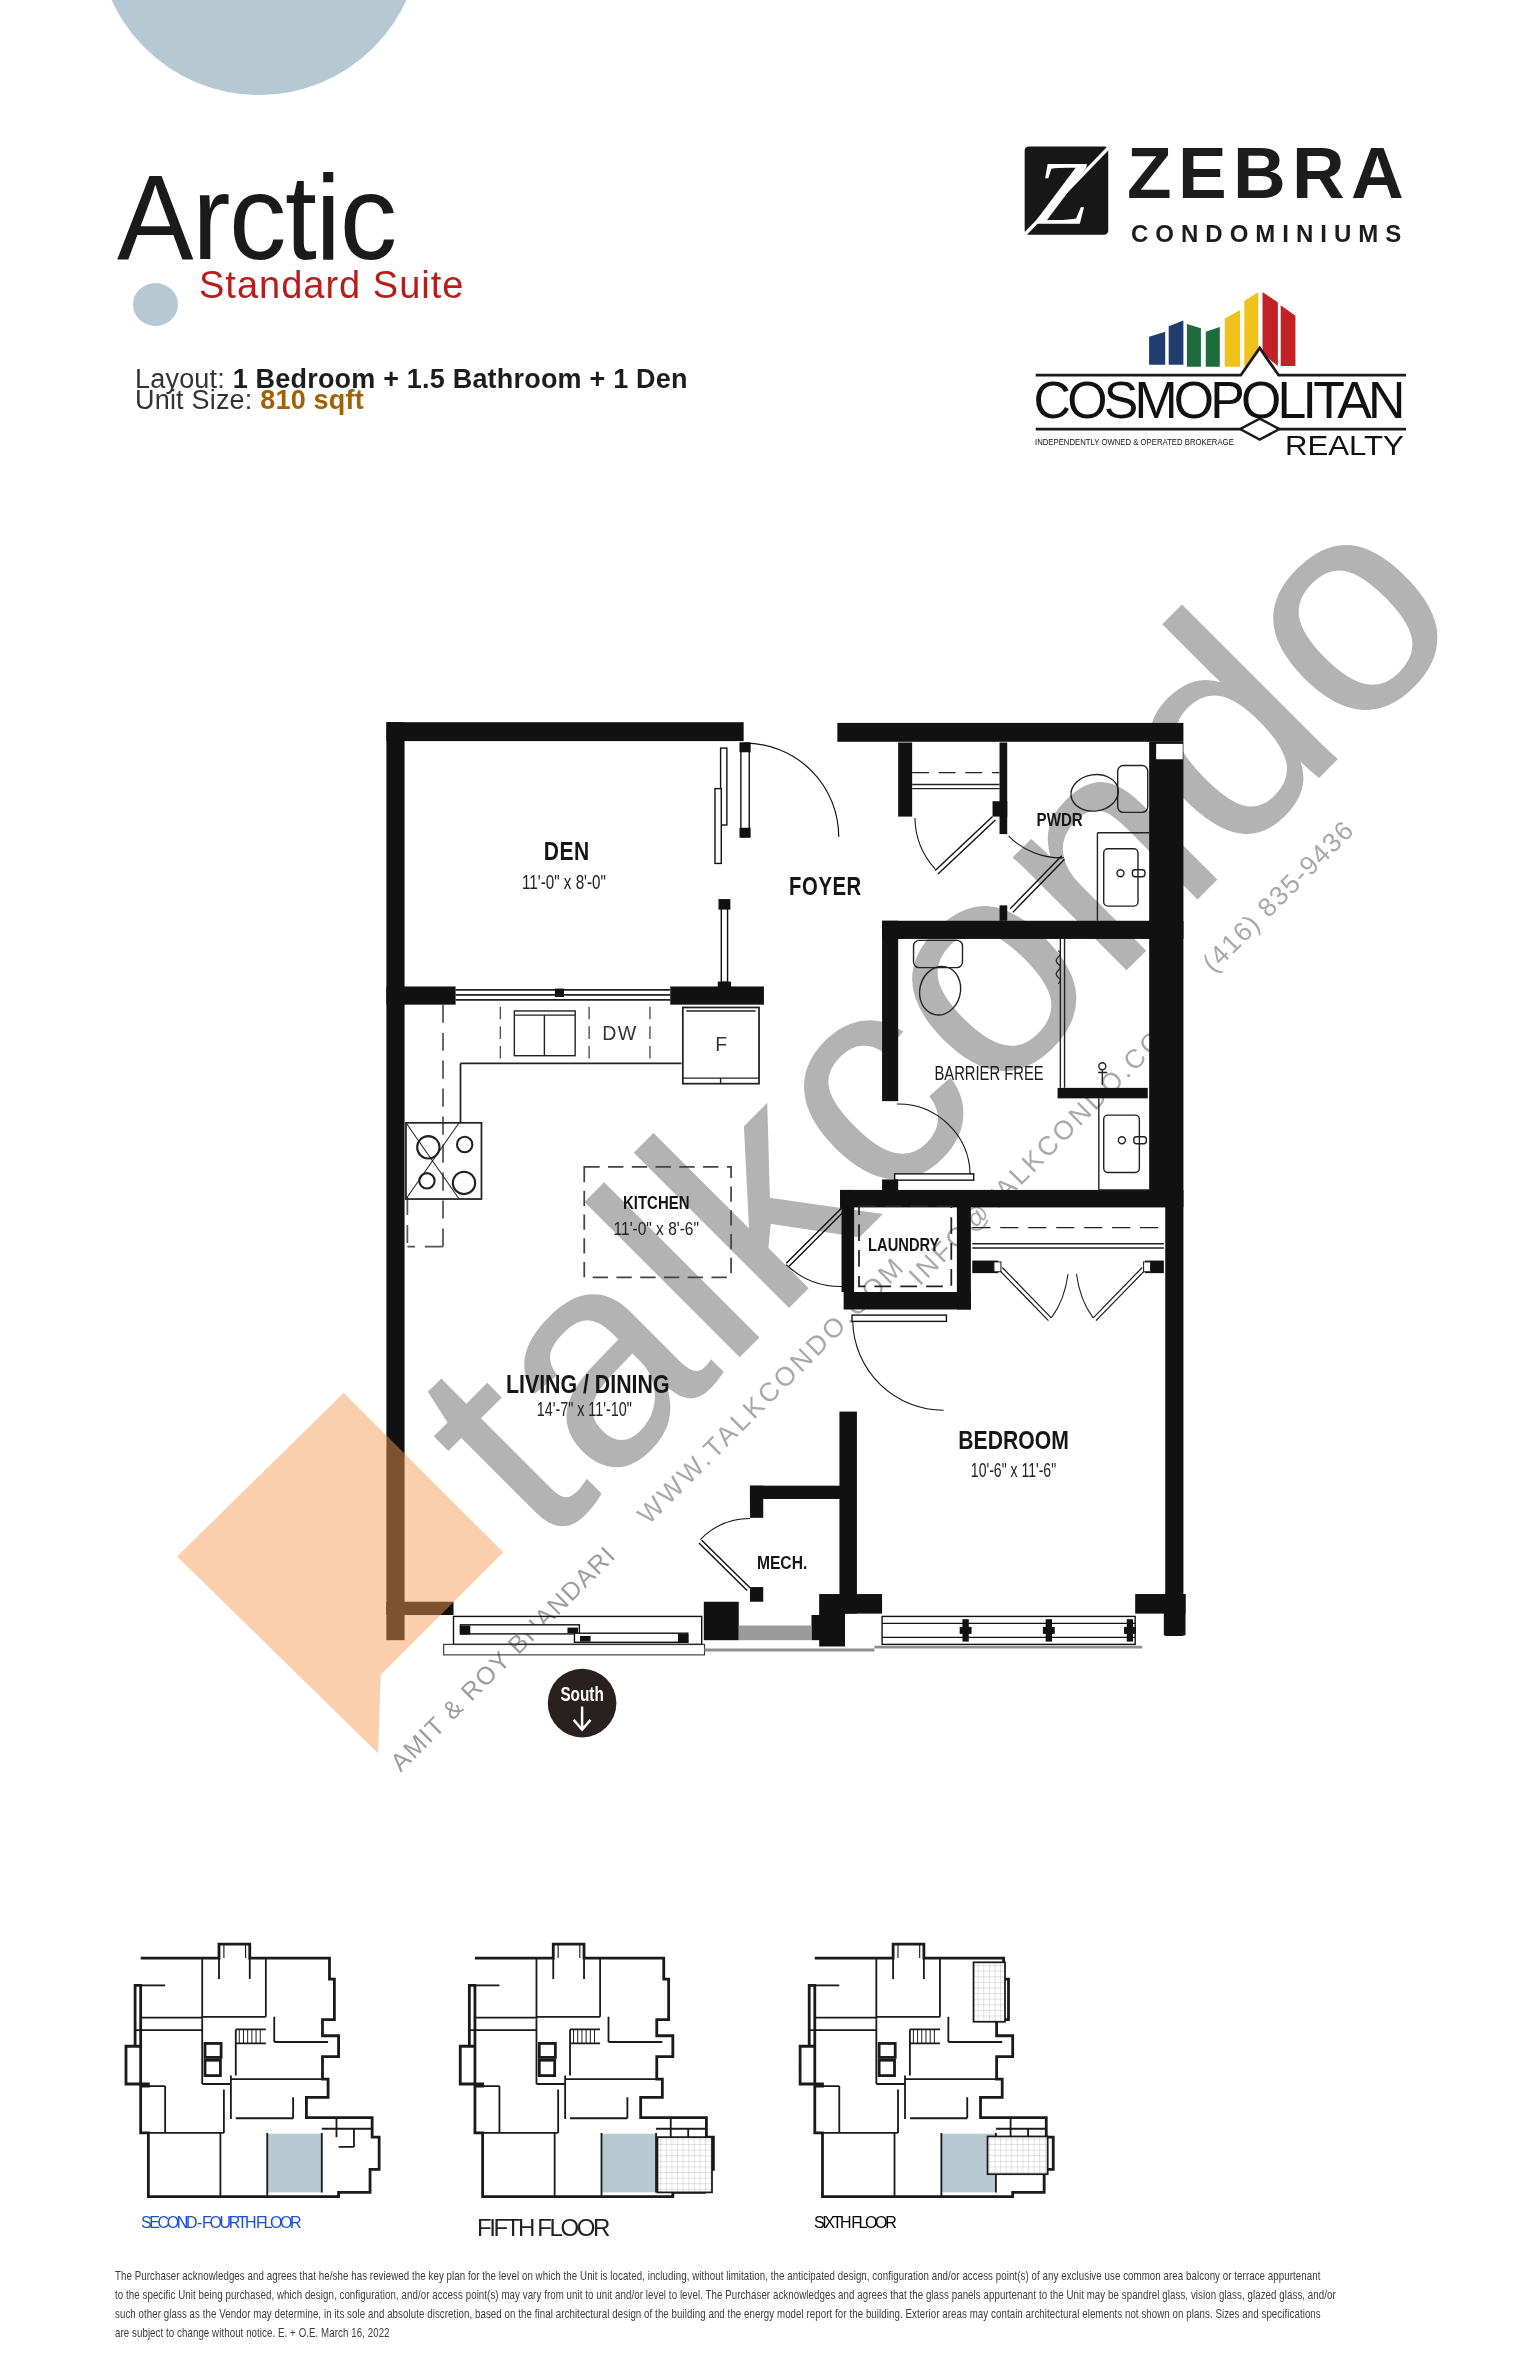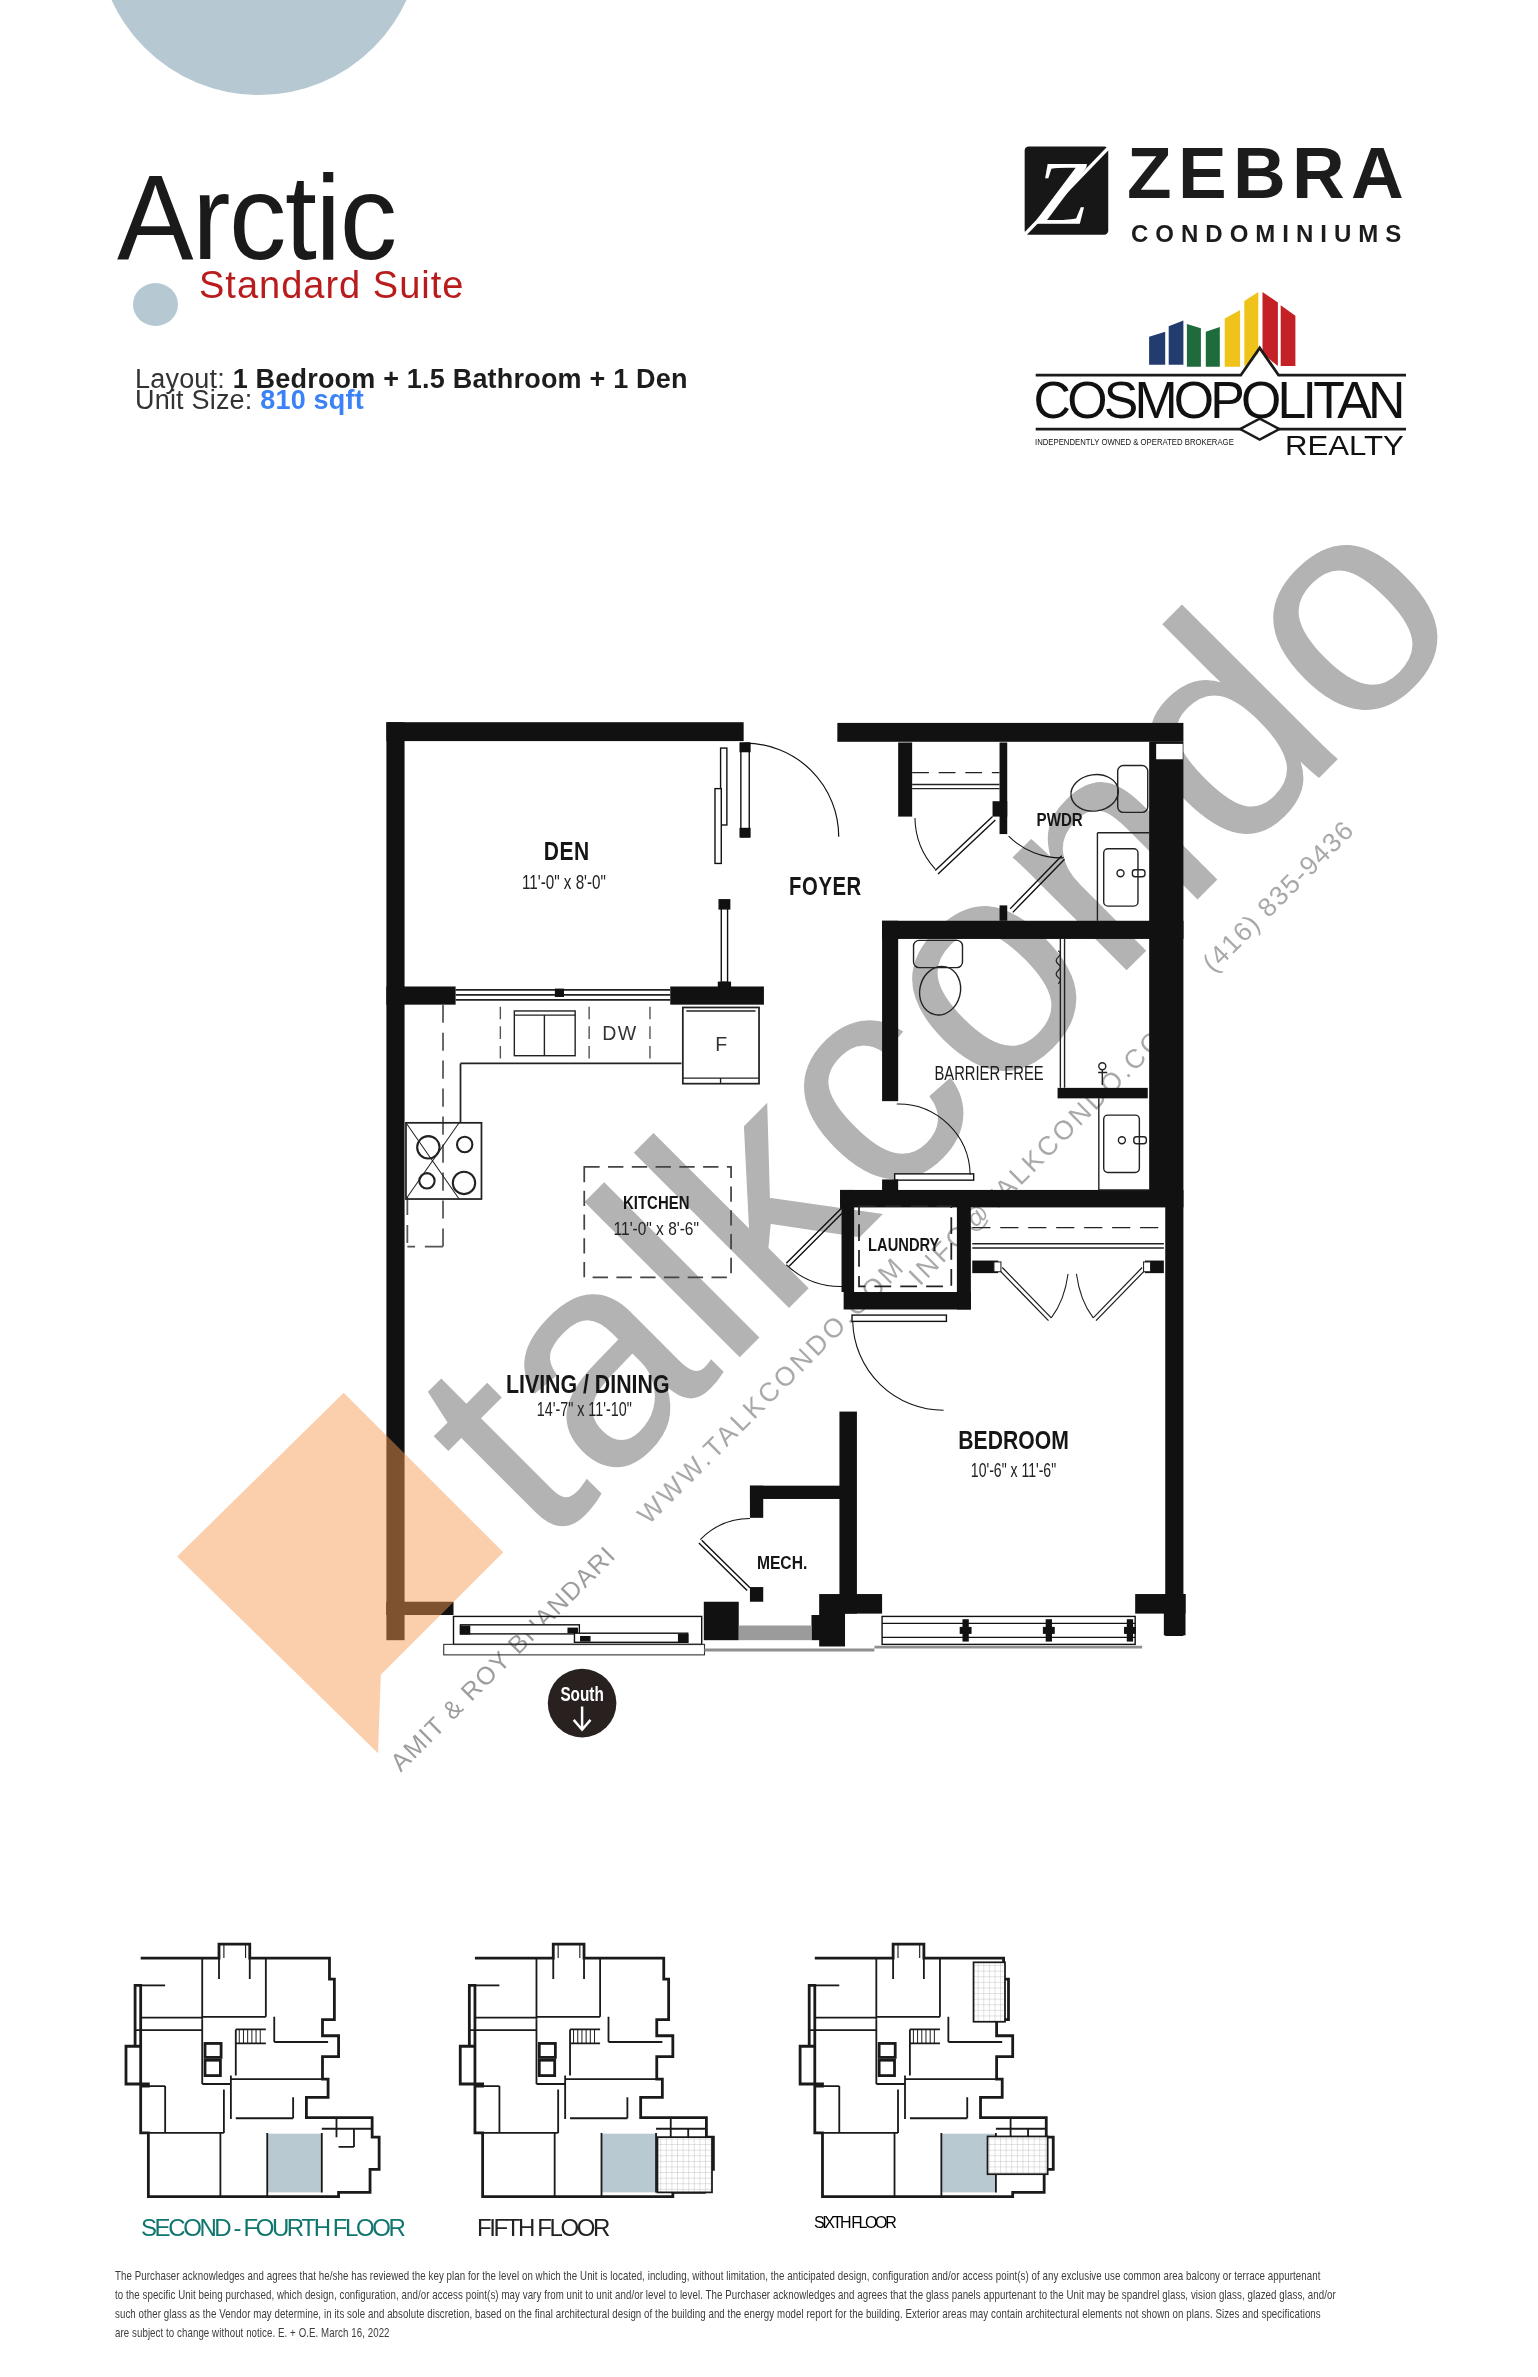--- a/index.html
+++ b/index.html
@@ -303,21 +303,21 @@
 <div class="abs" style="left:97px;top:-229px;width:324px;height:324px;border-radius:50%;background:#b6c8d2;"></div>
 
 <div class="abs" style="left:133px;top:283px;width:45px;height:43px;border-radius:50%;background:#b6c8d2;"></div>
 
 <div class="abs" style="left:117px;top:148px;font-size:120px;color:#1a1a1a;letter-spacing:-1.4px;transform:scaleX(0.956);transform-origin:left top;">Arctic</div>
 
 <div class="abs" style="left:199px;top:264px;font-size:38px;color:#b91c1c;letter-spacing:1px;">Standard Suite</div>
 
 <div class="abs" style="left:135px;top:348px;font-size:27px;color:#333;letter-spacing:0.2px;margin-top:16px;">Layout: <b style="color:#1d1d1d;">1 Bedroom + 1.5 Bathroom + 1 Den</b></div>
 
-<div class="abs" style="left:135px;top:385px;font-size:27px;color:#333;letter-spacing:0.2px;">Unit Size: <b style="color:#3b82f6;margin-top:31px;">810 sqft</b></div>
+<div class="abs" style="left:135px;top:385px;font-size:27px;color:#333;letter-spacing:0.2px;">Unit Size: <b style="color:#a16207;margin-top:31px;">810 sqft</b></div>
 
 <svg class="abs" style="left:1017px;top:138px;" width="101" height="108" viewBox="0 0 145 155">
   <rect x="11" y="12" width="120" height="127" rx="6" fill="#171717"></rect>
   <line x1="-2" y1="152" x2="143" y2="2" stroke="#fff" stroke-width="5"></line>
   <text x="26" y="124" font-family="Liberation Serif" font-style="italic" font-size="132" fill="#fff">Z</text>
 </svg>
 
 <div class="abs" style="left:1127px;top:131px;font-size:73px;font-weight:bold;color:#1c1c1c;letter-spacing:6.3px;text-align:right;">ZEBRA</div>
 
 <div class="abs" style="left:1131px;top:220px;font-size:24px;font-weight:bold;color:#1c1c1c;letter-spacing:7px;">CONDOMINIUMS</div>
@@ -403,21 +403,21 @@
   <rect x="292" y="286" width="78" height="79" fill="url(#hatch)" stroke="#1a1a1a" stroke-width="2.5"></rect>
 </g>
 
 <g transform="translate(964,0)">
   <use href="#kp"></use>
   <rect x="278" y="285" width="86" height="54" fill="url(#hatch)" stroke="#1a1a1a" stroke-width="2.5"></rect>
   <rect x="258" y="36" width="45" height="85" fill="url(#hatch)" stroke="#1a1a1a" stroke-width="2.5"></rect>
 </g>
 </svg>
 
-<div class="abs" style="left:141px;top:2214px;font-size:24px;color:#0f766e;letter-spacing:-2.4px;">SECOND - FOURTH FLOOR</div>
+<div class="abs" style="left:141px;top:2214px;font-size:16px;color:#1d4ed8;letter-spacing:-2.4px;">SECOND - FOURTH FLOOR</div>
 
 <div class="abs" style="left:477px;top:2214px;font-size:24px;color:#222;letter-spacing:-2.4px;">FIFTH FLOOR</div>
 
 <div class="abs" style="left:814px;top:2214px;font-size:16px;color:#000000;letter-spacing:-2.4px;">SIXTH FLOOR</div>
 
 <div class="abs" style="left:115px;top:2267px;width:1678px;font-size:12.6px;line-height:19px;color:#3c3c3c;letter-spacing:0.1px;white-space:nowrap;transform:scaleX(0.77);transform-origin:left top;">
 The Purchaser acknowledges and agrees that he/she has reviewed the key plan for the level on which the Unit is located, including, without limitation, the anticipated design, configuration and/or access point(s) of any exclusive use common area balcony or terrace appurtenant<br>
 to the specific Unit being purchased, which design, configuration, and/or access point(s) may vary from unit to unit and/or level to level. The Purchaser acknowledges and agrees that the glass panels appurtenant to the Unit may be spandrel glass, vision glass, glazed glass, and/or<br>
 such other glass as the Vendor may determine, in its sole and absolute discretion, based on the final architectural design of the building and the energy model report for the building. Exterior areas may contain architectural elements not shown on plans. Sizes and specifications<br>
 are subject to change without notice. E. + O.E. March 16, 2022

